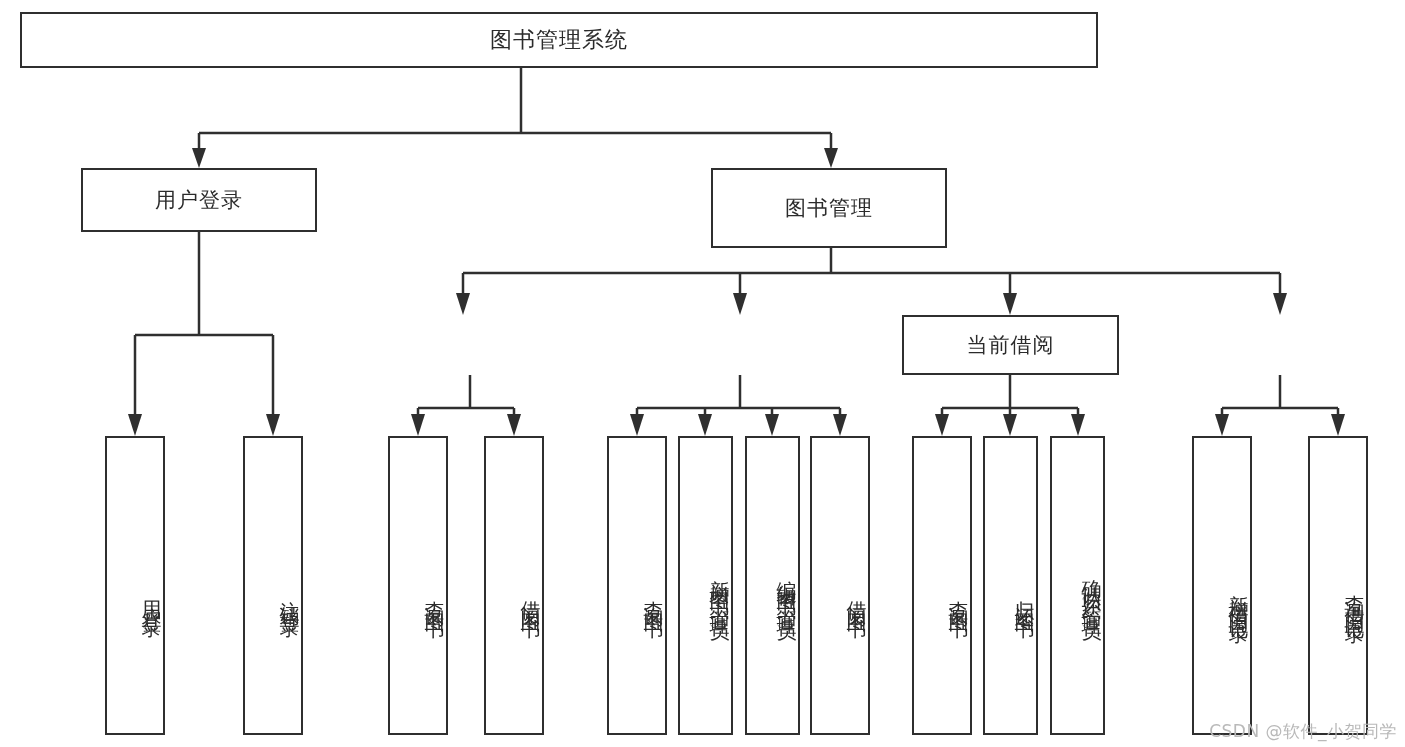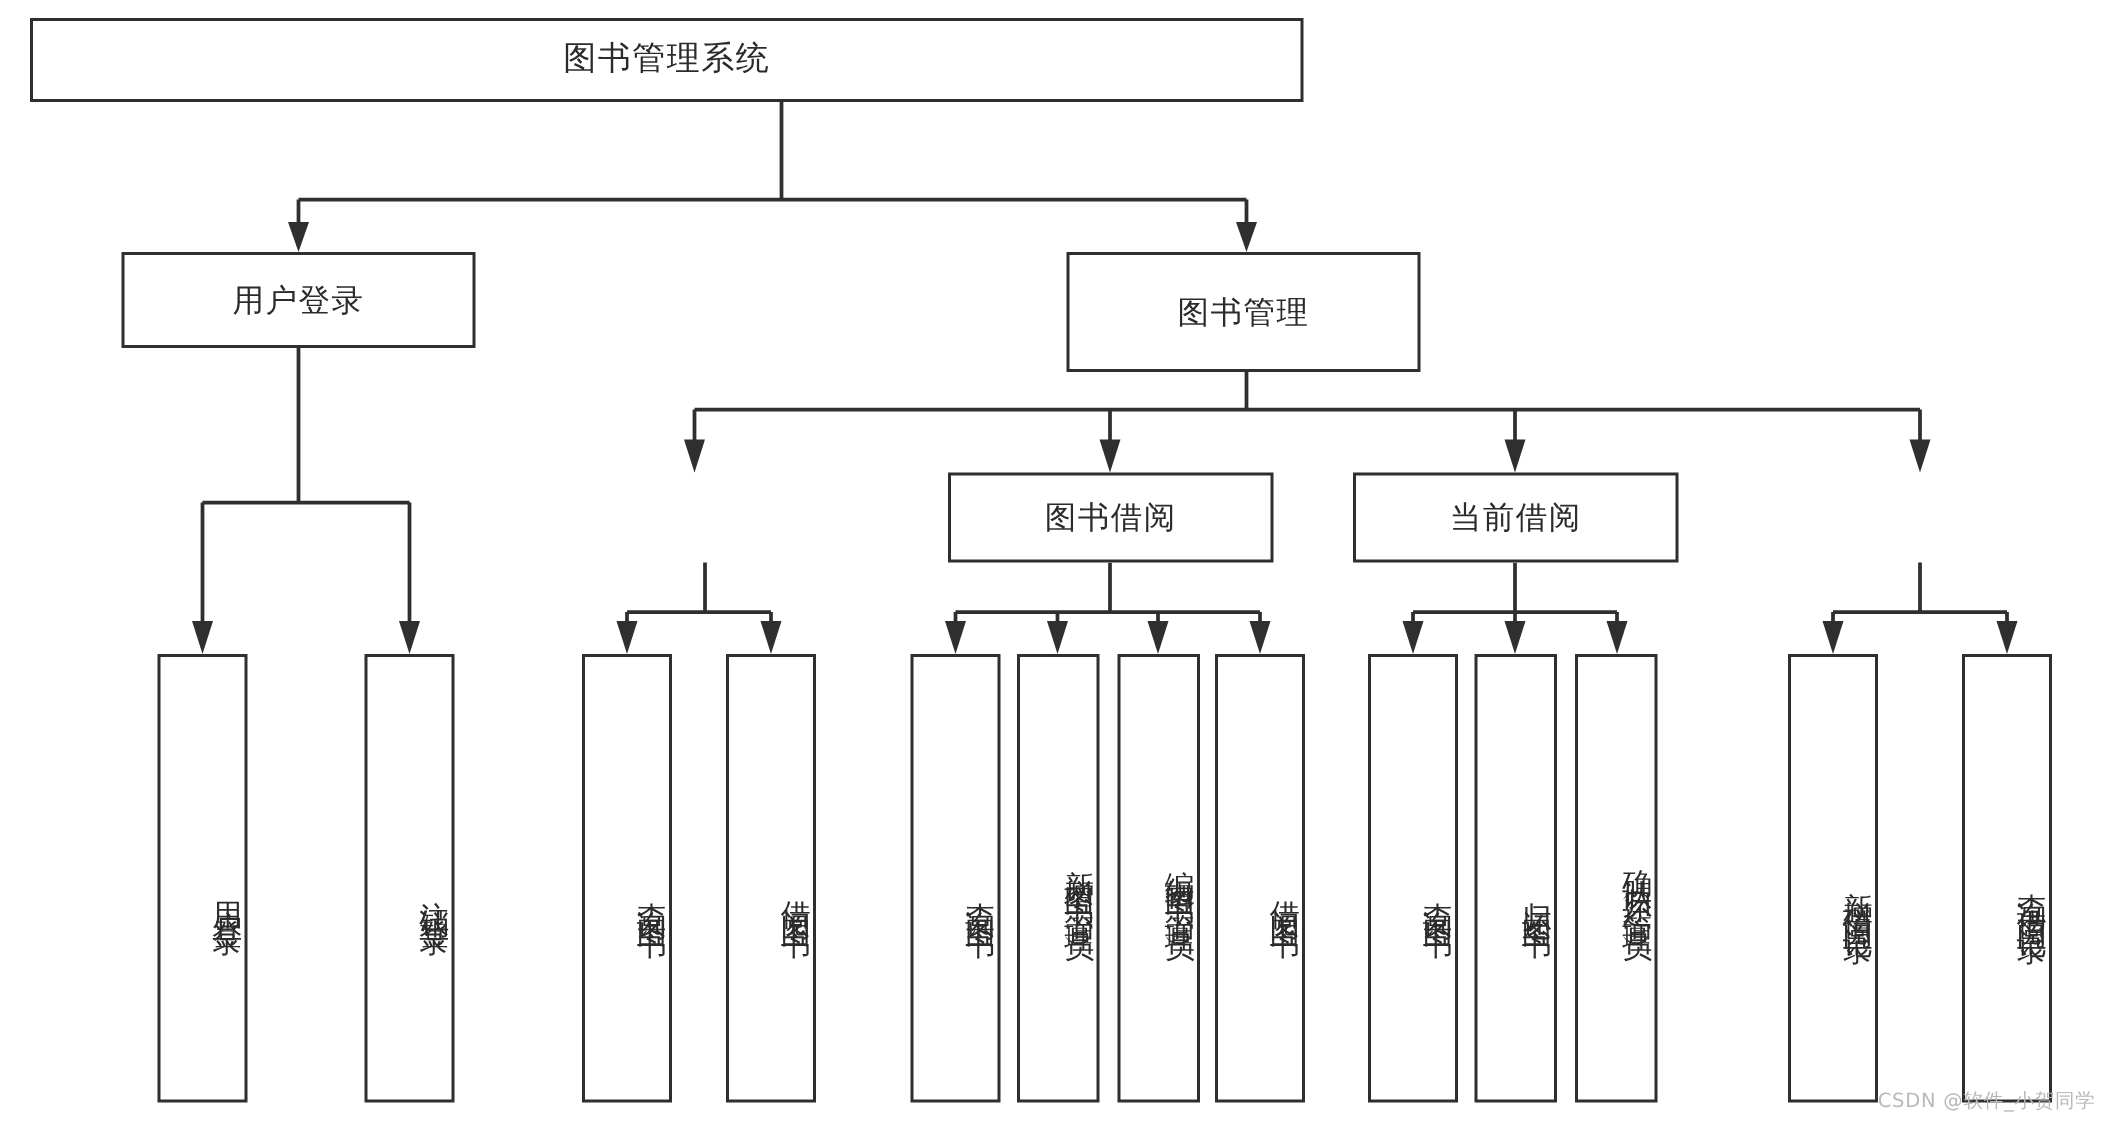--- a/index.html
+++ b/index.html
@@ -42,21 +42,21 @@
   .node.v .vtext{
     writing-mode:vertical-rl;
     text-orientation:upright;
     display:block;
   }
   #root-node{font-size:22px;}
   .watermark{
     position:absolute;
     right:8px;
     bottom:4px;
-    font-size:13px;
+    font-size:17px;
     color:#b9b9b9;
     letter-spacing:0.5px;
     white-space:nowrap;
     font-family:"DejaVu Sans","Liberation Sans",sans-serif;
   }
   svg#links{
     position:absolute;left:0;top:0;width:1405px;height:747px;
     pointer-events:none;
   }
   svg#links path,svg#links line{
@@ -123,34 +123,31 @@
     <polygon points="1071,414 1085,414 1078,436" fill="#2f2f2f" stroke="none"></polygon>
 
     <line x1="1280" y1="375" x2="1280" y2="408"></line>
     <line x1="1222" y1="408" x2="1338" y2="408"></line>
     <line x1="1222" y1="408" x2="1222" y2="418"></line>
     <line x1="1338" y1="408" x2="1338" y2="418"></line>
     <polygon points="1215,414 1229,414 1222,436" fill="#2f2f2f" stroke="none"></polygon>
     <polygon points="1331,414 1345,414 1338,436" fill="#2f2f2f" stroke="none"></polygon>
   </svg>
 
-  <div class="node h" id="root-node" style="left:20px;top:12px;width:849px;height:56px;">
+  <div class="node h" id="root-node" style="left:20px;top:12px;width:1078px;height:56px;">
     <span>图书管理系统</span>
   </div>
 
   <div class="node h" style="left:81px;top:168px;width:236px;height:64px;">
     <span>用户登录</span>
   </div>
   <div class="node h" style="left:711px;top:168px;width:236px;height:80px;">
     <span>图书管理</span>
   </div>
 
-  <div class="node h" style="left:632px;top:315px;width:217px;height:60px;">
-    <span>图书借阅</span>
-  </div>
   <div class="node h" style="left:902px;top:315px;width:217px;height:60px;justify-content:center;">
     <span>当前借阅</span>
   </div>
 
   <div class="node v" style="left:105px;top:436px;width:60px;height:299px;">
     <span class="vtext">用户登录</span>
   </div>
   <div class="node v" style="left:243px;top:436px;width:60px;height:299px;">
     <span class="vtext">注销登录</span>
   </div>

